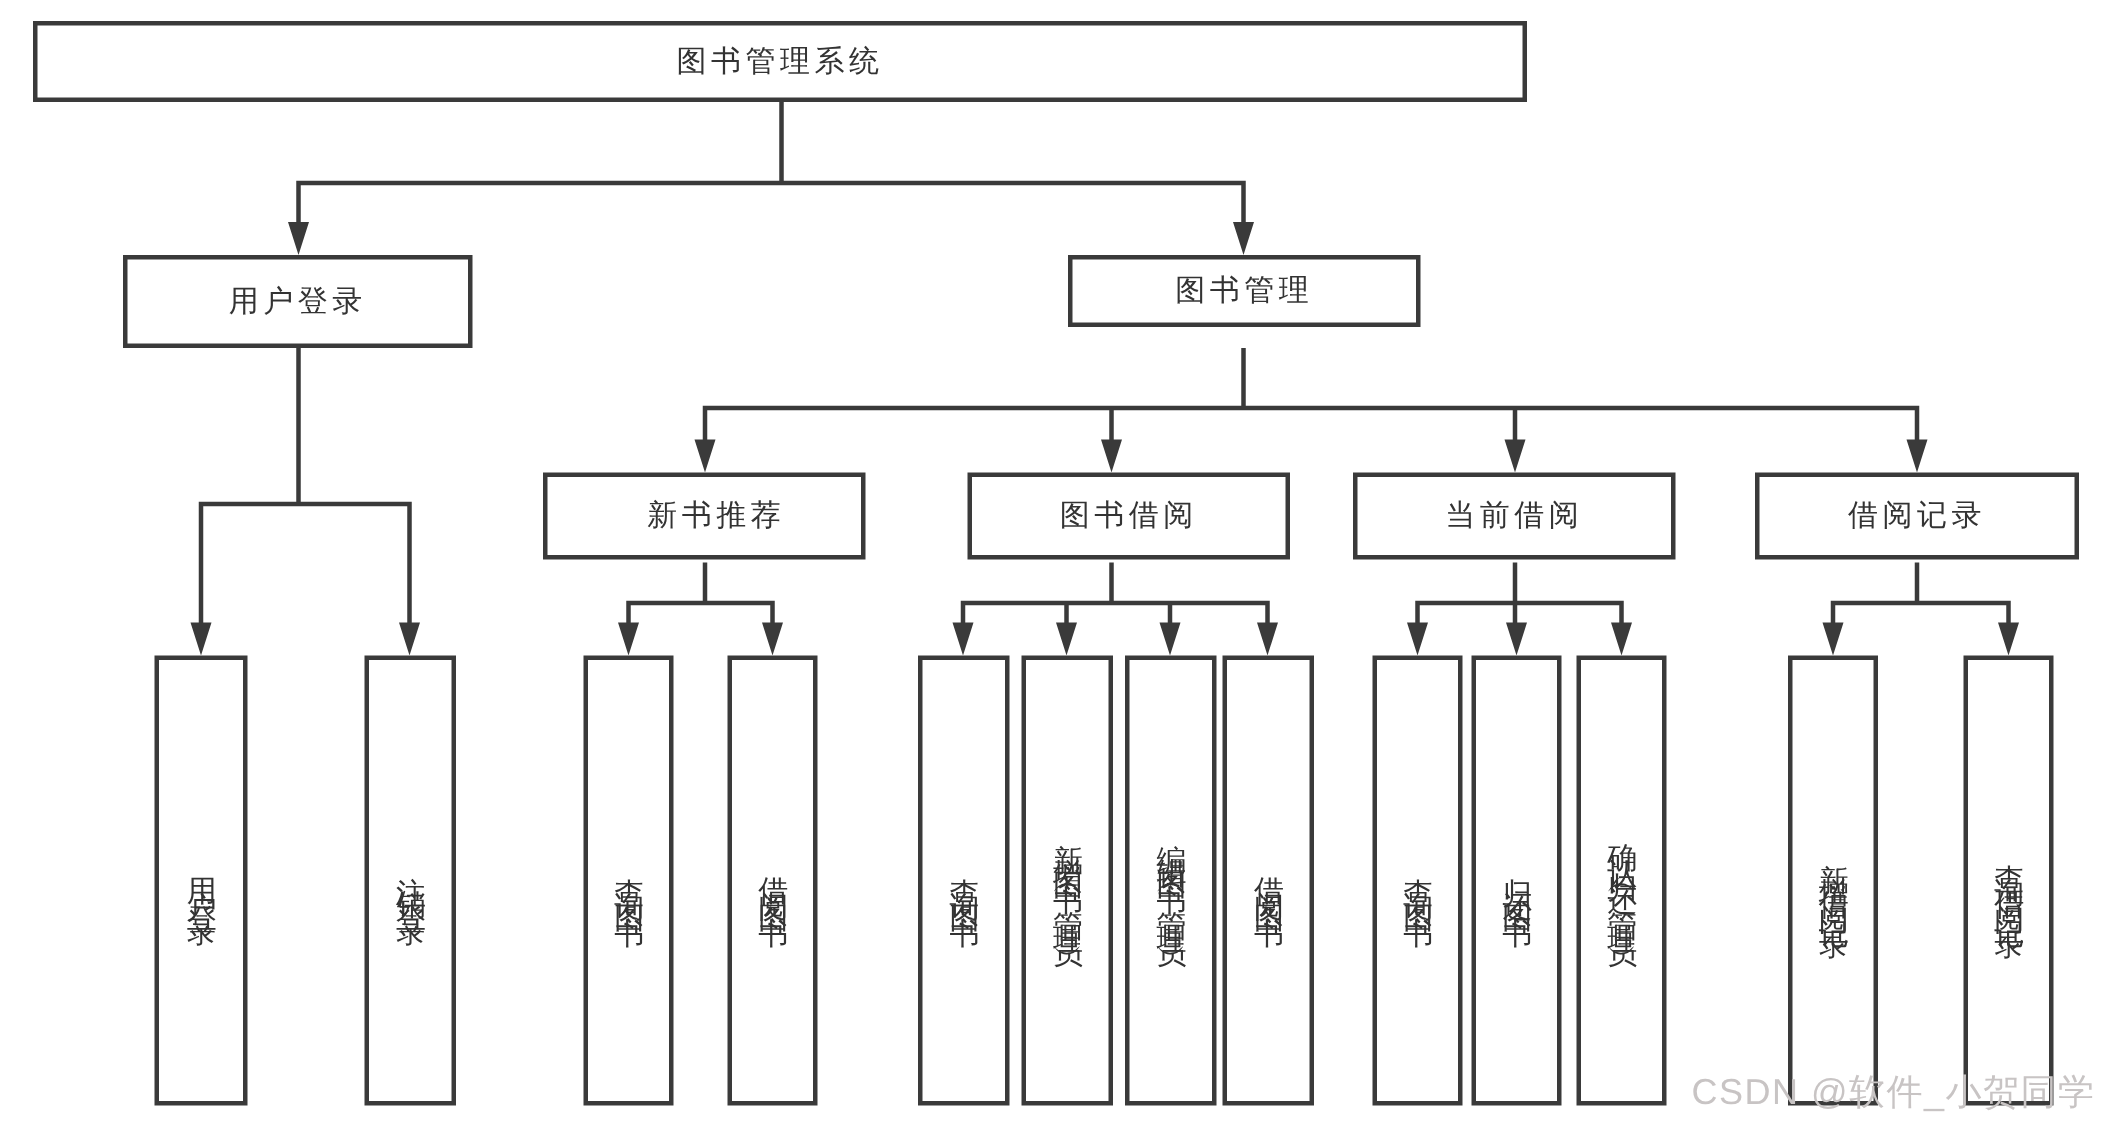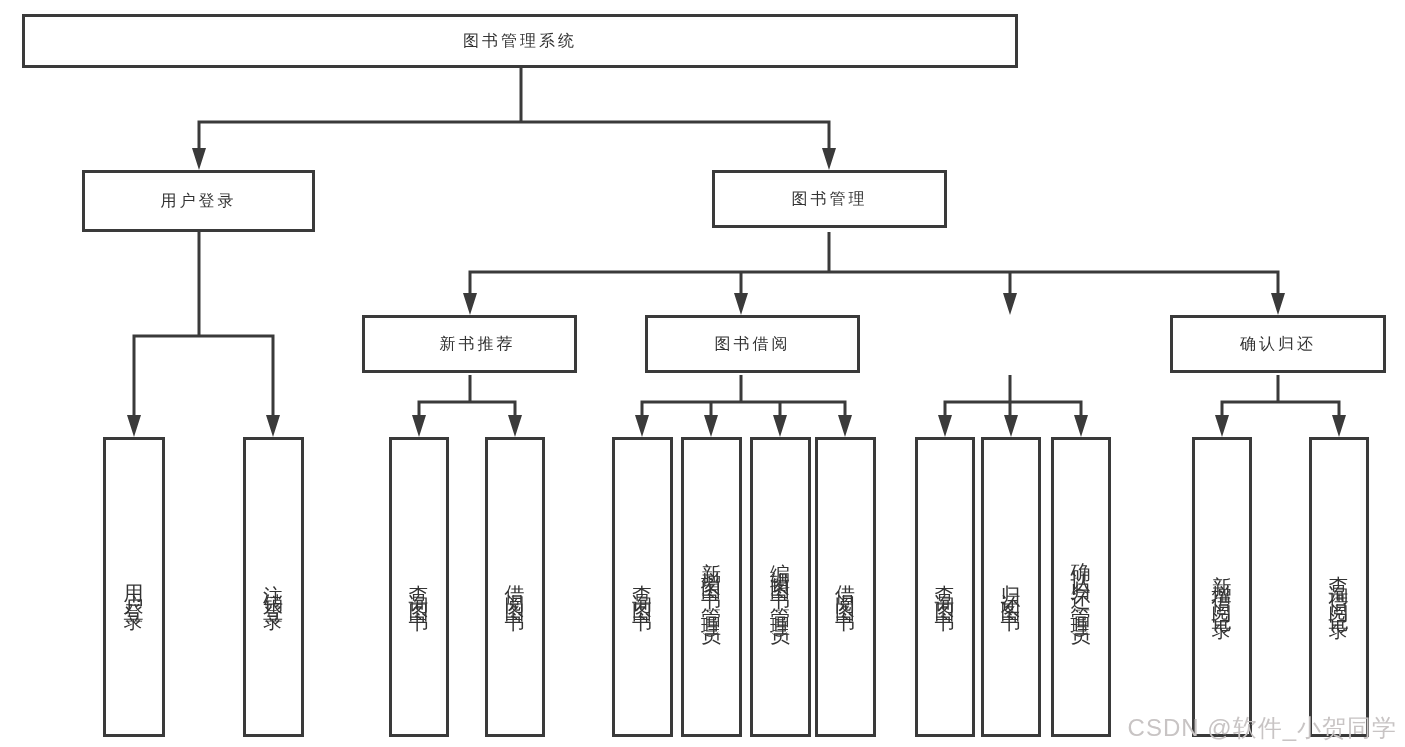--- a/index.html
+++ b/index.html
@@ -5,21 +5,21 @@
   html,body{margin:0;padding:0;background:#ffffff;}
   .canvas{
     position:relative;width:1405px;height:747px;background:#ffffff;
     font-family:"Liberation Sans","DejaVu Sans",sans-serif;overflow:hidden;
   }
   .node{
     position:absolute;box-sizing:border-box;border:3px solid #3a3a3a;background:#ffffff;
     display:flex;align-items:center;justify-content:center;
   }
   .node .lbl{
-    color:#333333;font-size:16px;letter-spacing:3px;white-space:nowrap;line-height:1.2;
+    color:#333333;font-size:20px;letter-spacing:3px;white-space:nowrap;line-height:1.2;
   }
   .vnode .lbl{
     writing-mode:vertical-rl;text-orientation:mixed;
     letter-spacing:9px;line-height:1;font-size:20px;
   }
   svg.connectors{position:absolute;left:0;top:0;pointer-events:none;}
   svg.connectors path.ln{fill:none;stroke:#3a3a3a;stroke-width:3;}
   svg.connectors path.ar{fill:#3a3a3a;stroke:none;}
   .watermark{
     position:absolute;right:8px;bottom:3px;z-index:5;
@@ -55,32 +55,35 @@
     <path class="ar" d="M1215 415 h14 l-7 22 z M1332 415 h14 l-7 22 z"></path>
   </svg>
 
   <div class="node" style="left:22px;top:14px;width:996px;height:54px;">
     <span class="lbl">图书管理系统</span>
   </div>
 
   <div class="node" style="left:82px;top:170px;width:233px;height:62px;">
     <span class="lbl">用户登录</span>
   </div>
-  <div class="node" style="left:712px;top:170px;width:235px;height:58px;">
+  <div class="node" style="left:712px;top:170px;width:235px;height:48px;">
     <span class="lbl">图书管理</span>
   </div>
 
   <div class="node" style="left:362px;top:315px;width:215px;height:58px;padding-left:16px;">
     <span class="lbl">新书推荐</span>
   </div>
   <div class="node" style="left:633px;top:315px;width:215px;height:58px;margin-left:12px;">
     <span class="lbl">图书借阅</span>
   </div>
+  <div class="node" style="left:902px;top:315px;width:215px;height:58px;">
+    <span class="lbl">当前借阅</span>
+  </div>
   <div class="node" style="left:1170px;top:315px;width:216px;height:58px;">
-    <span class="lbl">确认归还</span>
+    <span class="lbl">借阅记录</span>
   </div>
 
   <div class="node vnode" style="left:103px;top:437px;width:62px;height:300px;">
     <span class="lbl">用户登录</span>
   </div>
   <div class="node vnode" style="left:243px;top:437px;width:61px;height:300px;">
     <span class="lbl">注销登录</span>
   </div>
 
   <div class="node vnode" style="left:389px;top:437px;width:60px;height:300px;">

